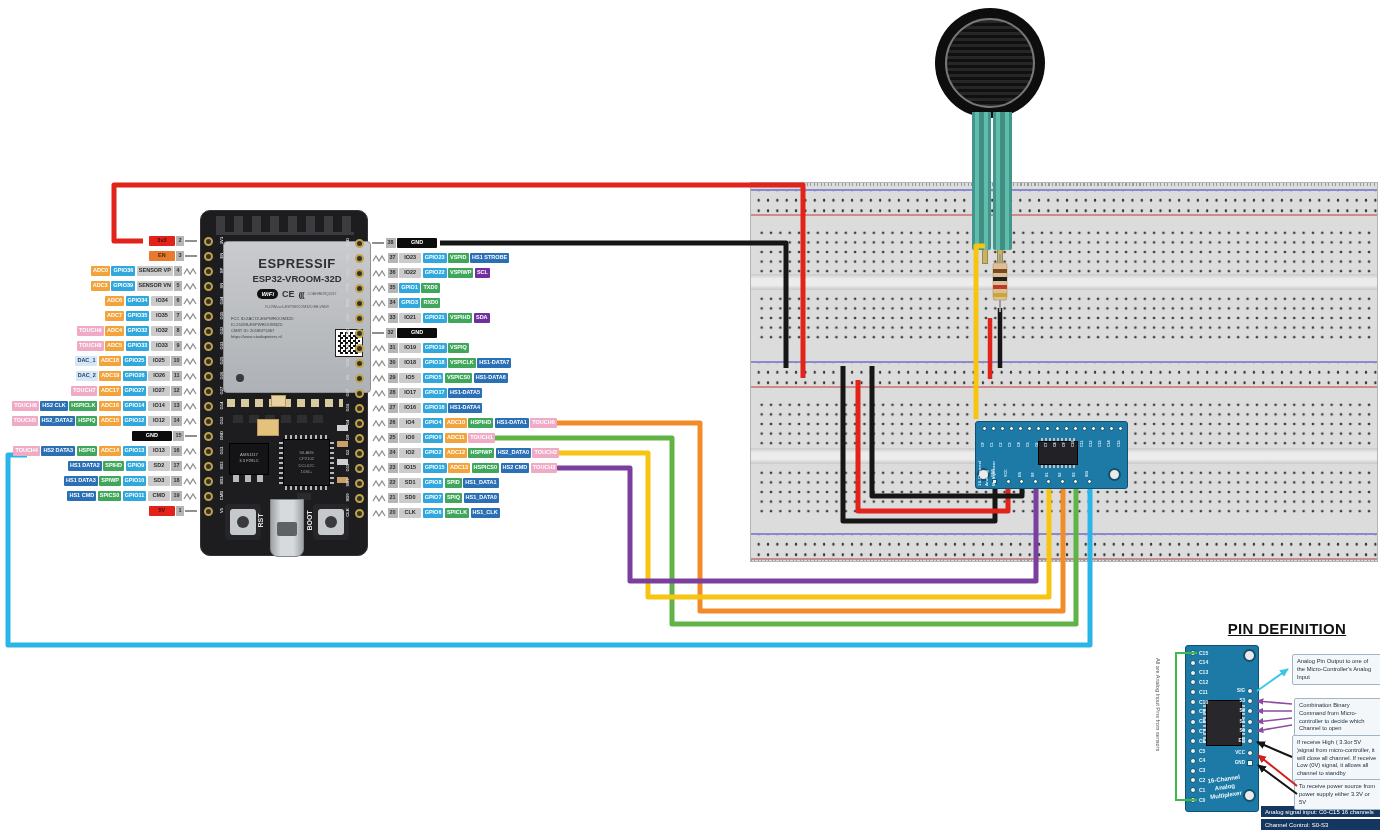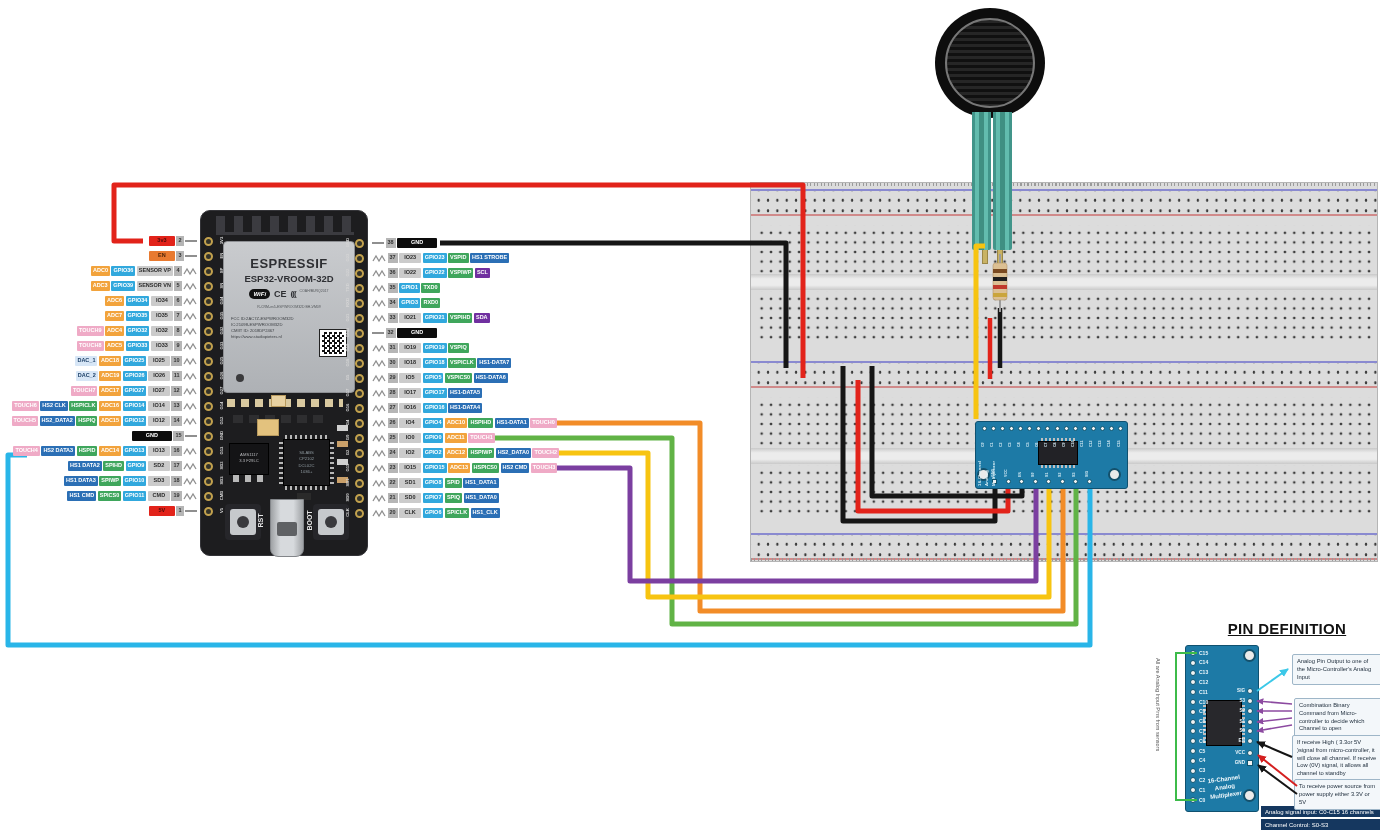--- a/index.html
+++ b/index.html
@@ -17,24 +17,24 @@
   .fsr-head{position:absolute;left:935px;top:8px;width:110px;height:110px;border-radius:50%;background:#0d0d0d;z-index:26;}
   .fsr-head::before{content:"";position:absolute;inset:10px;border-radius:50%;border:2px solid #777;background:repeating-linear-gradient(#262626 0 3px,#101010 3px 6px);}
   .fsr-tab{position:absolute;width:12px;height:12px;background:#9aa0a4;border:1px solid #6b7073;z-index:25;}
   .fsr-strip{position:absolute;width:19px;height:138px;top:112px;border-radius:0 0 2px 2px;background:linear-gradient(90deg,#41958a 0 15%,#62bcae 15% 38%,#3f8f82 38% 62%,#62bcae 62% 85%,#41958a 85%);z-index:26;}
   .fsr-pin{position:absolute;width:6px;height:24px;top:240px;background:#c9b264;border:1px solid #9b8747;z-index:25;}
 
   
   .esp{position:absolute;left:200px;top:210px;width:168px;height:346px;background:#1d1d1f;border:1px solid #343438;border-radius:10px;z-index:20;}
   .antenna{position:absolute;left:15px;top:5px;width:138px;height:16px;background:repeating-linear-gradient(90deg,#3b3b40 0 9px,transparent 9px 18px);}
   .antenna-bar{position:absolute;left:15px;top:21px;width:138px;height:3px;background:#3b3b40;}
-  .shield{position:absolute;left:22px;top:30px;width:132px;height:152px;border-radius:4px;background:linear-gradient(#c9cbce,#aeb1b5);border:1px solid #8e9094;}
+  .shield{position:absolute;left:22px;top:30px;width:148px;height:152px;border-radius:4px;background:linear-gradient(#c9cbce,#aeb1b5);border:1px solid #8e9094;}
   .brand1{position:absolute;left:0;top:14px;width:100%;text-align:center;font-weight:bold;font-size:13px;letter-spacing:.5px;color:#2e2f33;}
   .brand2{position:absolute;left:0;top:31px;width:100%;text-align:center;font-weight:bold;font-size:9.5px;color:#2e2f33;}
-  .logorow{position:absolute;left:0;top:47px;width:100%;display:flex;justify-content:center;gap:4px;}
+  .logorow{position:absolute;left:0;top:47px;width:100%;display:flex;justify-content:center;align-items:center;gap:4px;}
   .wifi{background:#111;color:#fff;font-size:6px;font-weight:bold;font-style:italic;border-radius:5px;padding:2px 4px;}
   .ce{font-size:9px;font-weight:bold;color:#2e2f33;}
   .rfm{font-size:8px;font-weight:bold;color:#2e2f33;letter-spacing:-1px;}
   .certcode{font-size:3.5px;color:#55585c;}
   .certline{position:absolute;left:0;top:63px;width:100%;text-align:center;font-size:3.5px;color:#55585c;}
   .fcc{position:absolute;left:7px;top:74px;font-size:4.2px;line-height:1.45;color:#3c3f43;}
   .qr{position:absolute;right:8px;top:88px;width:26px;height:26px;background:repeating-conic-gradient(#111 0 25%,#fff 0 50%) 0 0/5px 5px;border:2px solid #fff;outline:1px solid #222;}
   .shield-dot{position:absolute;left:12px;bottom:10px;width:8px;height:8px;border-radius:50%;background:#3a3a3c;}
   .caps-row{position:absolute;left:26px;top:188px;width:116px;height:8px;background:repeating-linear-gradient(90deg,#d9c9a0 0 8px,transparent 8px 14px);}
   .dark-row{position:absolute;left:32px;top:204px;width:96px;height:8px;background:repeating-linear-gradient(90deg,#2e2e30 0 10px,transparent 10px 16px);}

